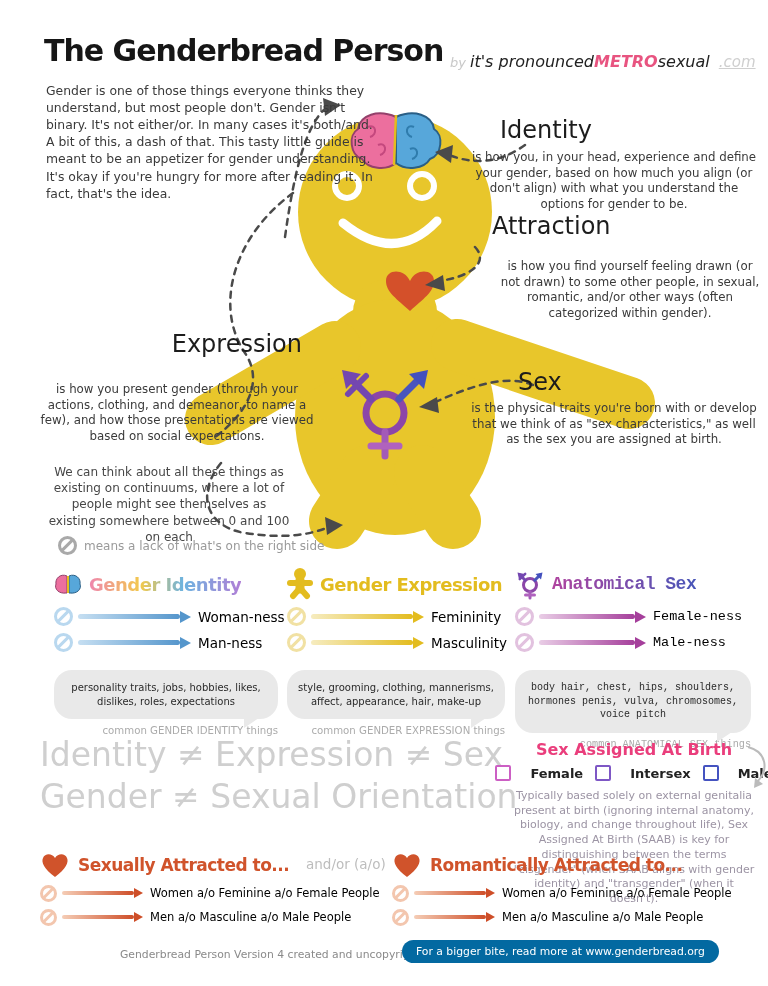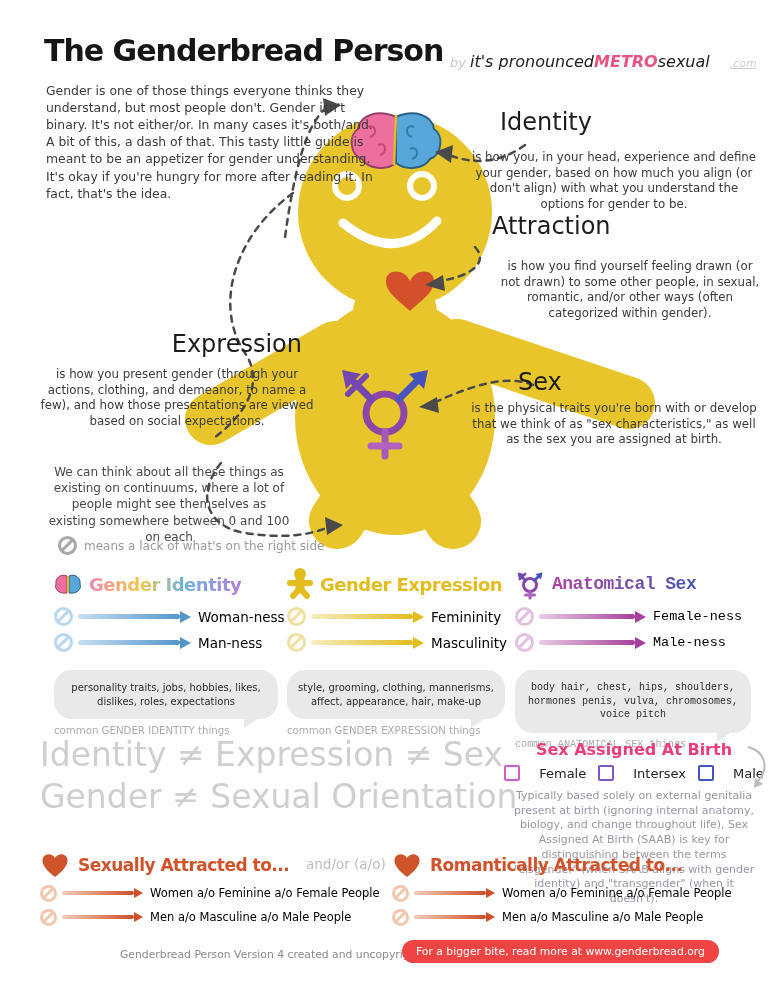--- a/index.html
+++ b/index.html
@@ -5,32 +5,32 @@
   html,body{margin:0;padding:0;background:#fff;}
   .page{position:relative;width:768px;height:986px;background:#fff;overflow:hidden;
         font-family:"DejaVu Sans", sans-serif;color:#222;}
   .abs{position:absolute;}
 
   
   .title{left:44px;top:33px;font-size:30px;font-weight:bold;color:#161616;letter-spacing:-1px;}
   .logo{left:450px;top:52px;font-style:italic;font-size:16px;white-space:nowrap;}
   .logo .by{color:#c9c9c9;font-size:13px;margin-right:4px;}
   .logo .metro{color:#e85480;font-weight:bold;}
-  .logo .com{color:#cfcfcf;font-size:11px;margin-left:20px;text-decoration:underline;}
+  .logo .com{color:#cfcfcf;font-size:15px;margin-left:9px;text-decoration:underline;}
   .intro{left:46px;top:82px;width:334px;font-size:12.4px;line-height:1.38;color:#3a3a3a;}
 
   
   .callout-label{font-size:24px;color:#1c1c1c;}
   .callout-desc{font-size:11.8px;line-height:1.32;color:#3a3a3a;text-align:center;}
-  .lbl-identity{left:500px;top:108px;}
+  .lbl-identity{left:500px;top:116px;}
   .desc-identity{left:468px;top:150px;width:292px;}
   .lbl-attraction{left:492px;top:212px;}
   .desc-attraction{left:498px;top:259px;width:264px;}
   .lbl-expression{left:70px;top:330px;width:232px;text-align:right;}
-  .desc-expression{left:36px;top:367px;width:282px;}
+  .desc-expression{left:36px;top:382px;width:282px;}
   .lbl-sex{left:518px;top:368px;}
   .desc-sex{left:466px;top:401px;width:296px;}
 
   .continuum{left:48px;top:464px;width:242px;font-size:12px;line-height:1.35;color:#474747;text-align:center;}
   .legend{left:58px;top:536px;display:flex;align-items:center;gap:7px;color:#9a9a9a;font-size:12px;}
 
   
   .no-sym{width:13px;height:13px;border-radius:50%;border:3px solid currentColor;position:relative;flex:none;display:inline-block;}
   .no-sym::after{content:'';position:absolute;left:5px;top:-2px;width:3px;height:16px;background:currentColor;transform:rotate(45deg);}
   .t-blue{color:#b9d8ef}.t-yellow{color:#f1e1a3}.t-purple{color:#e2c2df}.t-orange{color:#f3c6ae}.t-gray{color:#a9a9a9}
@@ -57,30 +57,30 @@
   .sh-purple{width:96px;background:linear-gradient(90deg,#e9cde6,#a53f9b);}
   .ah{width:0;height:0;border-top:6px solid transparent;border-bottom:6px solid transparent;margin-right:7px;flex:none;}
   .ah-blue{border-left:11px solid #5596cc;}
   .ah-yellow{border-left:11px solid #e3bc1f;}
   .ah-purple{border-left:11px solid #a53f9b;}
   .arrow-label{font-size:13.5px;color:#000000;white-space:nowrap;}
   .bubble{margin-top:16px;background:#e9e9e9;border-radius:18px;padding:11px 9px;font-size:10px;
           line-height:1.35;text-align:center;color:#2a2a2a;position:relative;}
   .bubble::after{content:'';position:absolute;right:16px;bottom:-9px;width:0;height:0;
           border-top:12px solid #e9e9e9;border-right:18px solid transparent;}
-  .bubble-caption{margin-top:6px;font-size:10.2px;color:#ababab;text-align:left;}
+  .bubble-caption{margin-top:6px;font-size:10.2px;color:#ababab;text-align:right;}
 
   
   .statement{left:40px;top:734px;font-size:33px;color:#cfcfcf;line-height:1.28;white-space:nowrap;}
 
   
   .saab{left:513px;top:740px;width:242px;}
   .saab-title{font-size:16px;font-weight:bold;color:#ea3e7c;text-align:center;}
   .saab-opts{display:flex;justify-content:center;gap:12px;margin-top:6px;}
-  .saab-opt{display:flex;align-items:center;gap:19px;font-size:13px;font-weight:normal;color:#222;}
+  .saab-opt{display:flex;align-items:center;gap:19px;font-size:13px;font-weight:bold;color:#222;}
   .cb{width:12px;height:12px;border:2.5px solid;border-radius:2px;background:#fff;flex:none;}
   .cb-f{border-color:#cc5fc4}.cb-i{border-color:#7e57c5}.cb-m{border-color:#4553c0}
   .saab-note{margin-top:8px;font-size:11px;line-height:1.34;color:#9c94a4;text-align:center;}
   .saab-curve{position:absolute;right:-16px;top:4px;}
 
   
   .att{top:850px;}
   .att1{left:40px;width:352px;}
   .att2{left:392px;width:370px;}
   .att-head{display:flex;align-items:center;gap:8px;height:30px;position:relative;}
@@ -88,21 +88,21 @@
   .conj{position:absolute;left:266px;top:6px;color:#bdbdbd;font-size:13.5px;white-space:nowrap;}
   .sh-orange{width:72px;height:4px;background:linear-gradient(90deg,#f5cdb6,#ce4e28);}
   .ah-orange{border-top-width:5px;border-bottom-width:5px;border-left:9px solid #ce4e28;}
   .att .arrow-row{height:22px;margin-top:2px;}
   .att .arrow-label{font-size:11.5px;}
   .att .no-sym{width:11px;height:11px;border-width:3px;}
   .att .no-sym::after{left:4px;top:-2px;width:3px;height:14px;}
 
   
   .credit{left:120px;top:948px;font-size:10.8px;color:#8a8a8a;}
-  .pill{left:402px;top:940px;background:#ef4444;color:#fff;font-size:10.8px;padding:5px 14px;border-radius:14px;cursor:pointer;}
+  .pill{left:402px;top:940px;background:#0369a1;color:#fff;font-size:10.8px;padding:5px 14px;border-radius:14px;cursor:pointer;}
 </style>
 </head>
 <body>
 
 <div class="page">
 
   <svg class="abs" style="left:185px;top:95px;" width="475" height="460" viewBox="0 0 475 460">
 
     <g fill="#E8C62B">
       <circle cx="210" cy="117" r="97"></circle>

